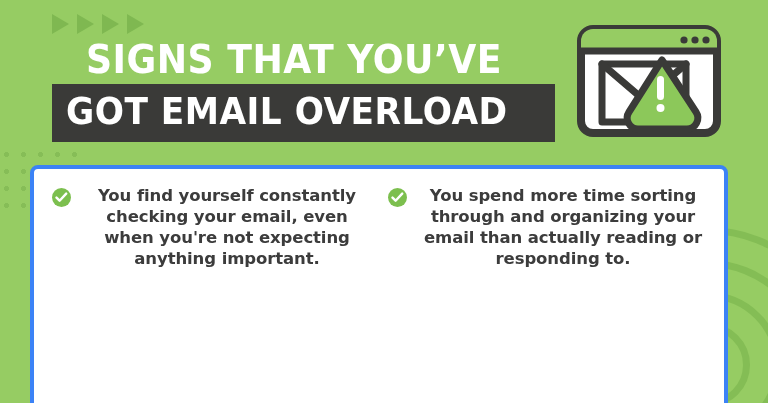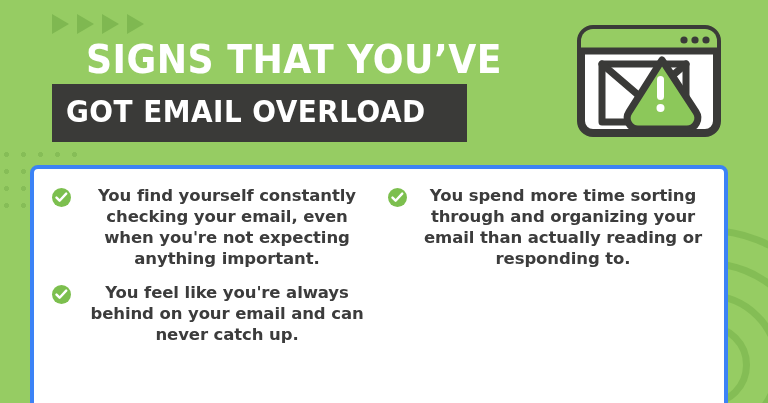--- a/index.html
+++ b/index.html
@@ -85,21 +85,21 @@
     transform-origin: left center;
     white-space: nowrap;
   }
   .title-banner {
     position: absolute;
     left: 52px;
     top: 84px;
     background: #3a3a38;
     padding: 7px 14px 9px 14px;
     color: #ffffff;
-    font-size: 30px;
+    font-size: 37px;
     line-height: 42px;
     font-weight: bold;
     letter-spacing: 0.5px;
     white-space: nowrap;
   }
   .title-banner span {
     display: inline-block;
     transform: scaleX(0.93);
     transform-origin: left center;
   }
@@ -215,28 +215,20 @@
   <div class="card">
 
     <div class="col col-left">
       <div class="bullet">
         <span class="check">
           <svg width="13" height="13" viewBox="0 0 13 13">
               <polyline points="1.5,6.6 4.6,9.7 11.2,2.6" fill="none" stroke="#ffffff" stroke-width="2.4" stroke-linecap="round" stroke-linejoin="round"></polyline>
             </svg>
         </span>
         <span class="btext">You find yourself constantly checking your email, even when you're not expecting anything important.</span>
-      </div>
-      <div class="bullet">
-        <span class="check">
-          <svg width="13" height="13" viewBox="0 0 13 13">
-              <polyline points="1.5,6.6 4.6,9.7 11.2,2.6" fill="none" stroke="#ffffff" stroke-width="2.4" stroke-linecap="round" stroke-linejoin="round"></polyline>
-            </svg>
-        </span>
-        <span class="btext">You feel like you're always behind on your email and can never catch up.</span>
       </div>
     </div>
 
     <div class="col col-right">
       <div class="bullet">
         <span class="check">
           <svg width="13" height="13" viewBox="0 0 13 13">
               <polyline points="1.5,6.6 4.6,9.7 11.2,2.6" fill="none" stroke="#ffffff" stroke-width="2.4" stroke-linecap="round" stroke-linejoin="round"></polyline>
             </svg>
         </span>

